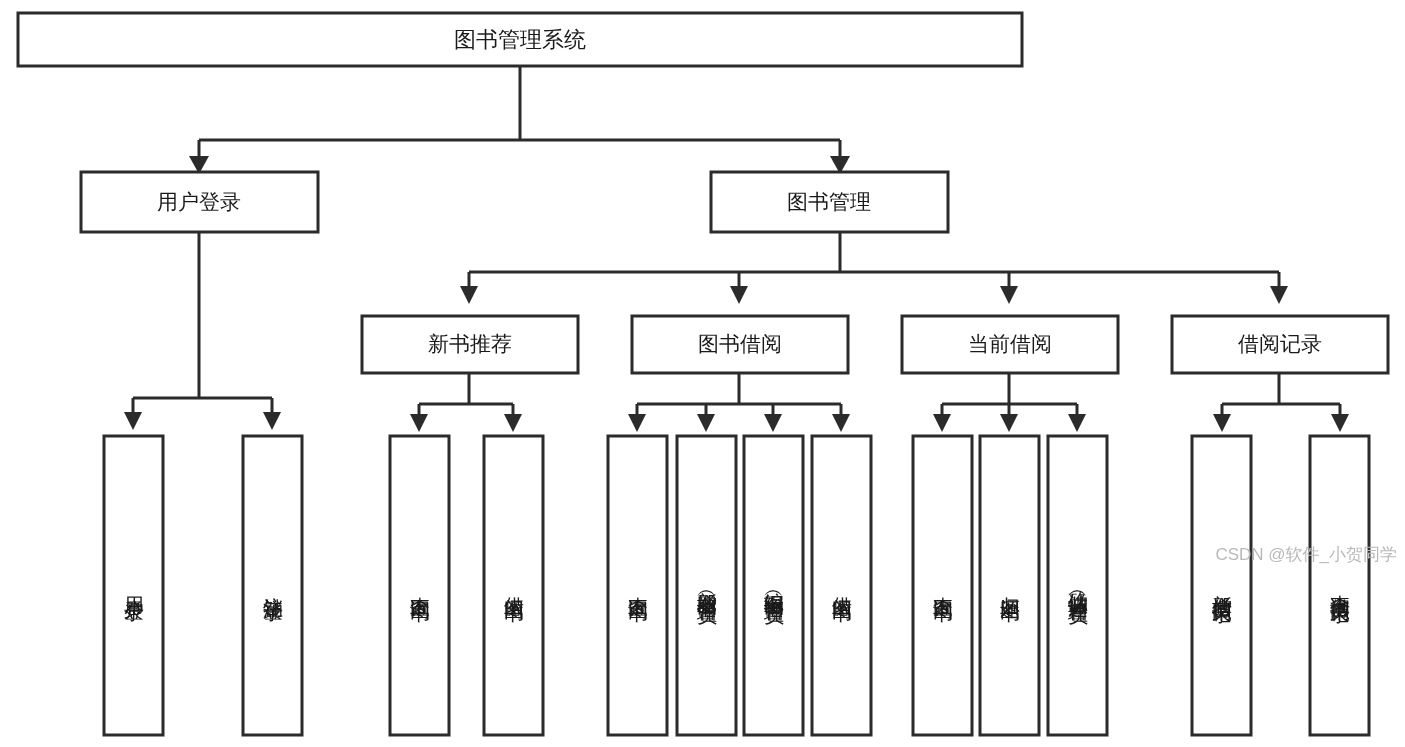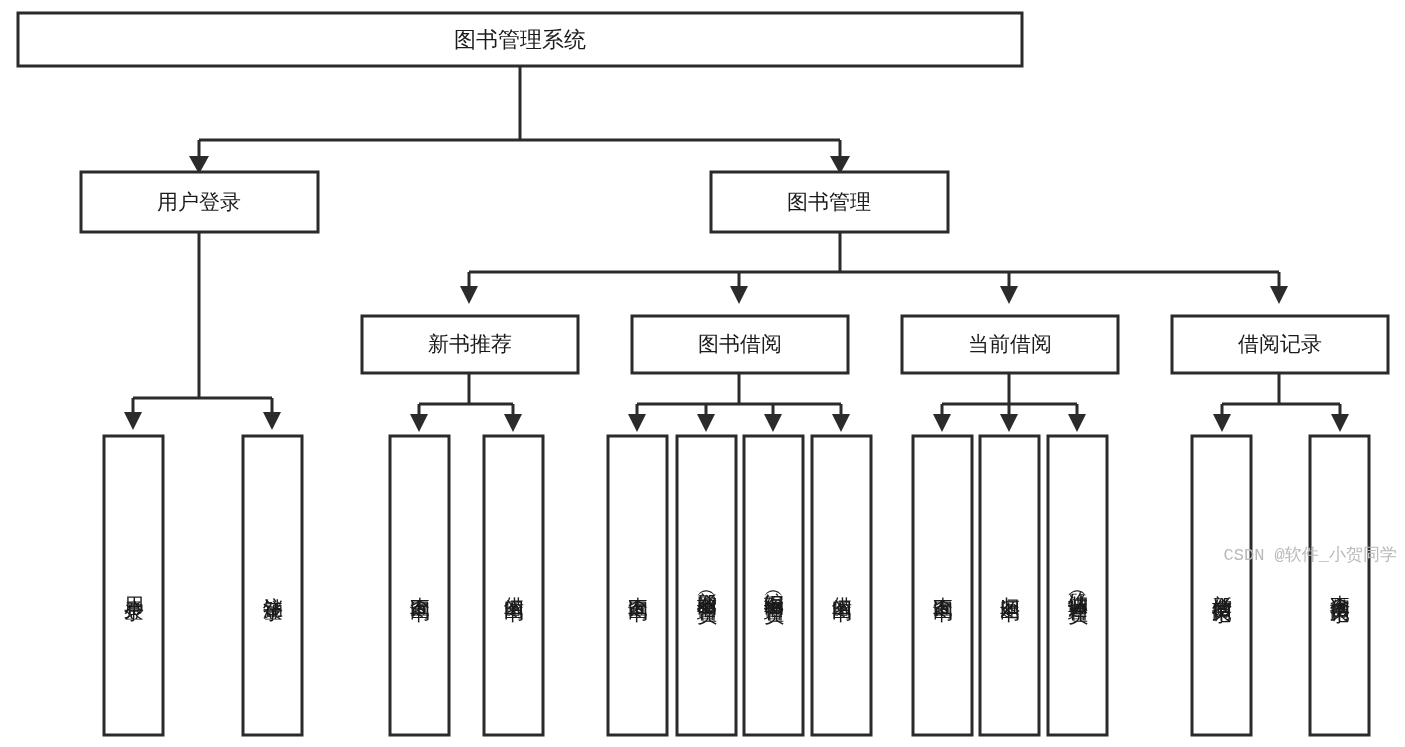--- a/index.html
+++ b/index.html
@@ -53,21 +53,21 @@
     stroke-linecap: butt;
   }
   .arrow-head {
     fill: #2b2b2b;
     stroke: none;
   }
   .watermark {
     position: absolute;
     right: 8px;
     bottom: 6px;
-    font-family: Liberation Mono, monospace;
+    font-family: Liberation Sans, sans-serif;
     font-size: 17px;
     color: #b9b9b9;
     white-space: nowrap;
     user-select: none;
     pointer-events: none;
   }
 </style>
 </head>
 <body>
 

